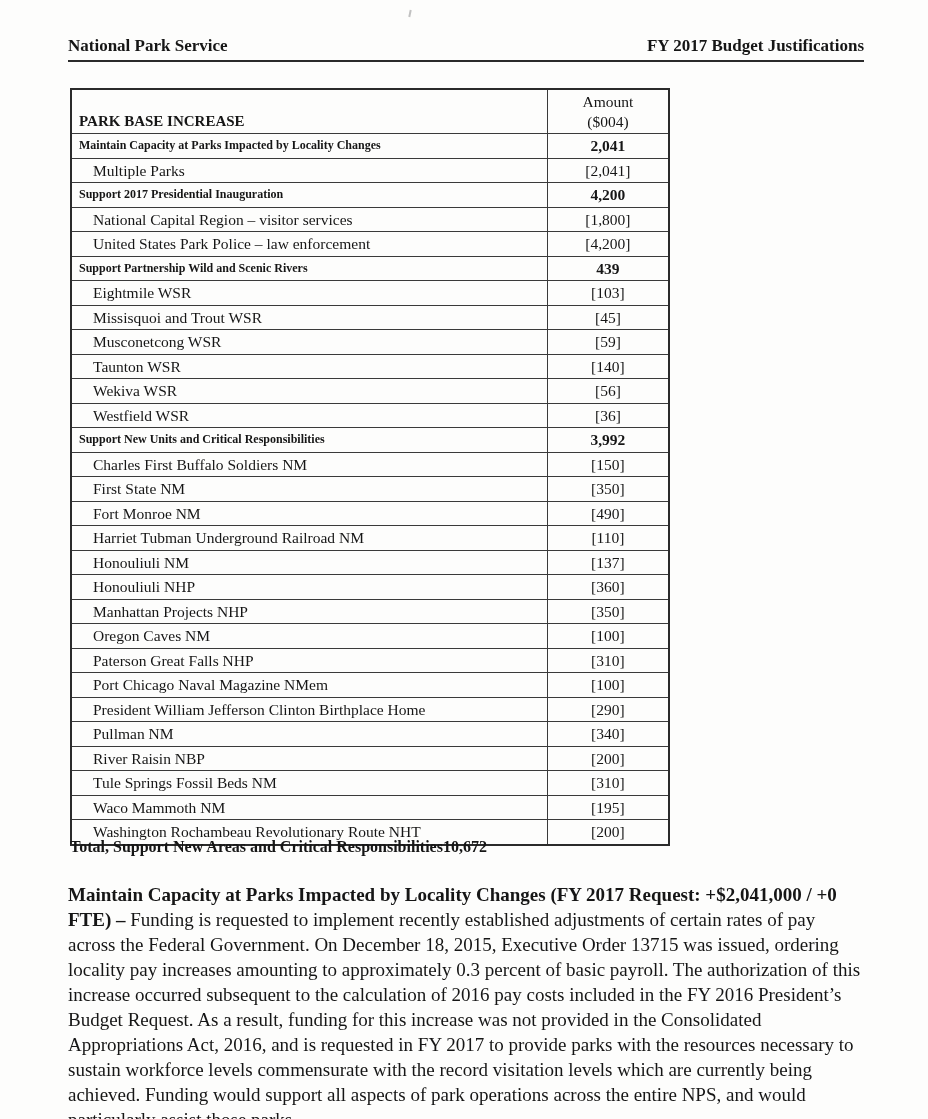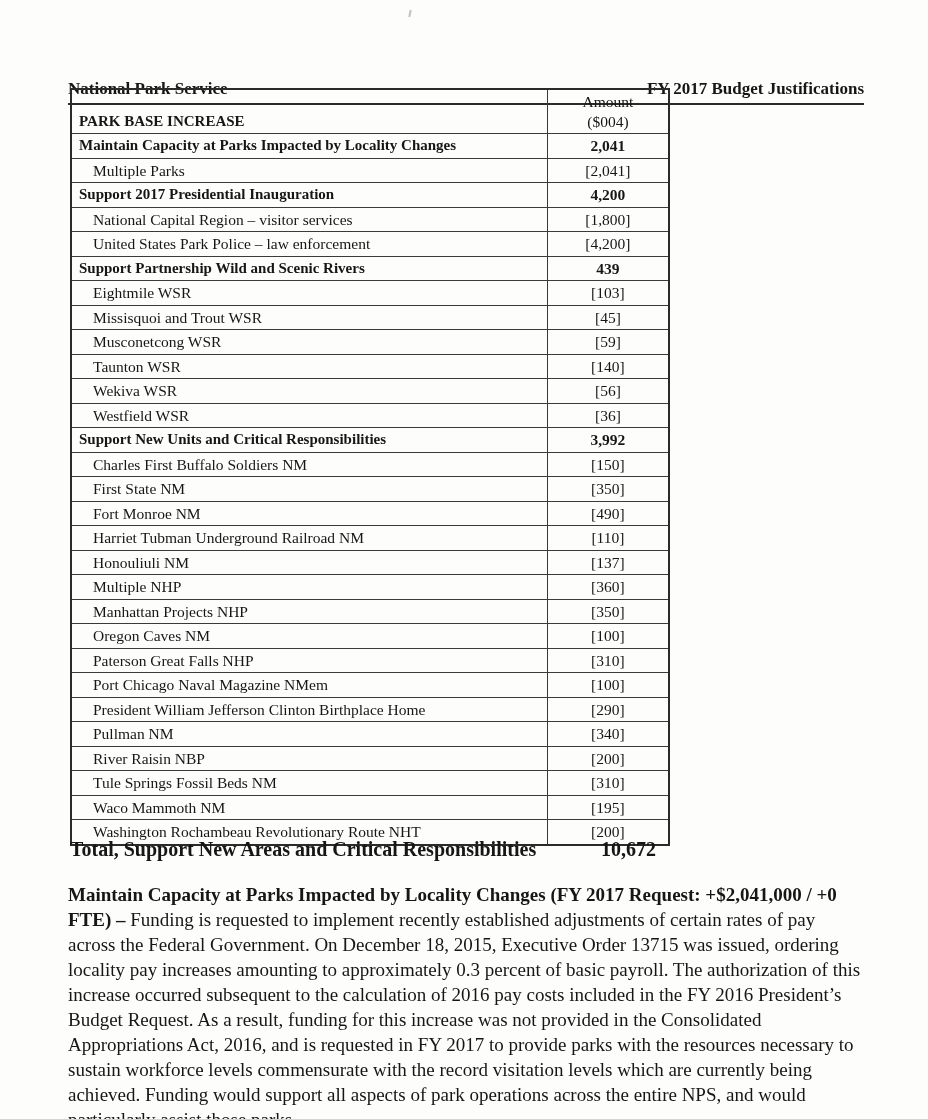--- a/index.html
+++ b/index.html
@@ -19,21 +19,20 @@
     top: 36px;
     left: 68px;
     right: 64px;
     display: flex;
     justify-content: space-between;
     align-items: flex-end;
     font-weight: bold;
     font-size: 17px;
     border-bottom: 2px solid #2b2b2b;
     padding-bottom: 4px;
-    margin-top: 43px;
   }
   
   .table-wrap {
     position: absolute;
     top: 88px;
     left: 70px;
     width: 600px;
   }
   table.budget {
     width: 100%;
@@ -56,34 +55,33 @@
     font-size: 15px;
     padding-bottom: 3px;
   }
   th.h-amount {
     text-align: center;
     font-weight: normal;
     vertical-align: middle;
     font-size: 15.5px;
     line-height: 21px;
   }
-  tr.section td:first-child { font-weight: bold; font-size: 15px; }
+  tr.section td:first-child { font-weight: bold; font-size: 12px; }
   tr.section td:last-child { font-weight: bold; }
   tr.sub td:first-child { padding-left: 21px; }
   td.amount, tr td:last-child { text-align: center; }
   
   .total-row {
     position: absolute;
     top: 838px;
     left: 70px;
     width: 600px;
     display: flex;
-    justify-content: space-between;
     font-weight: bold;
-    font-size: 20px;
+    font-size: 16px;
   }
   .total-row .total-amount { padding-right: 14px; }
   
   .narrative {
     position: absolute;
     top: 882px;
     left: 68px;
     width: 798px;
     font-size: 19px;
     line-height: 25px;
@@ -195,21 +193,21 @@
           </tr>
           <tr class="sub">
             <td>Harriet Tubman Underground Railroad NM</td>
             <td class="amount">[110]</td>
           </tr>
           <tr class="sub">
             <td>Honouliuli NM</td>
             <td class="amount">[137]</td>
           </tr>
           <tr class="sub">
-            <td>Multiple NHP</td>
+            <td>Honouliuli NHP</td>
             <td class="amount">[360]</td>
           </tr>
           <tr class="sub">
             <td>Manhattan Projects NHP</td>
             <td class="amount">[350]</td>
           </tr>
           <tr class="sub">
             <td>Oregon Caves NM</td>
             <td class="amount">[100]</td>
           </tr>

